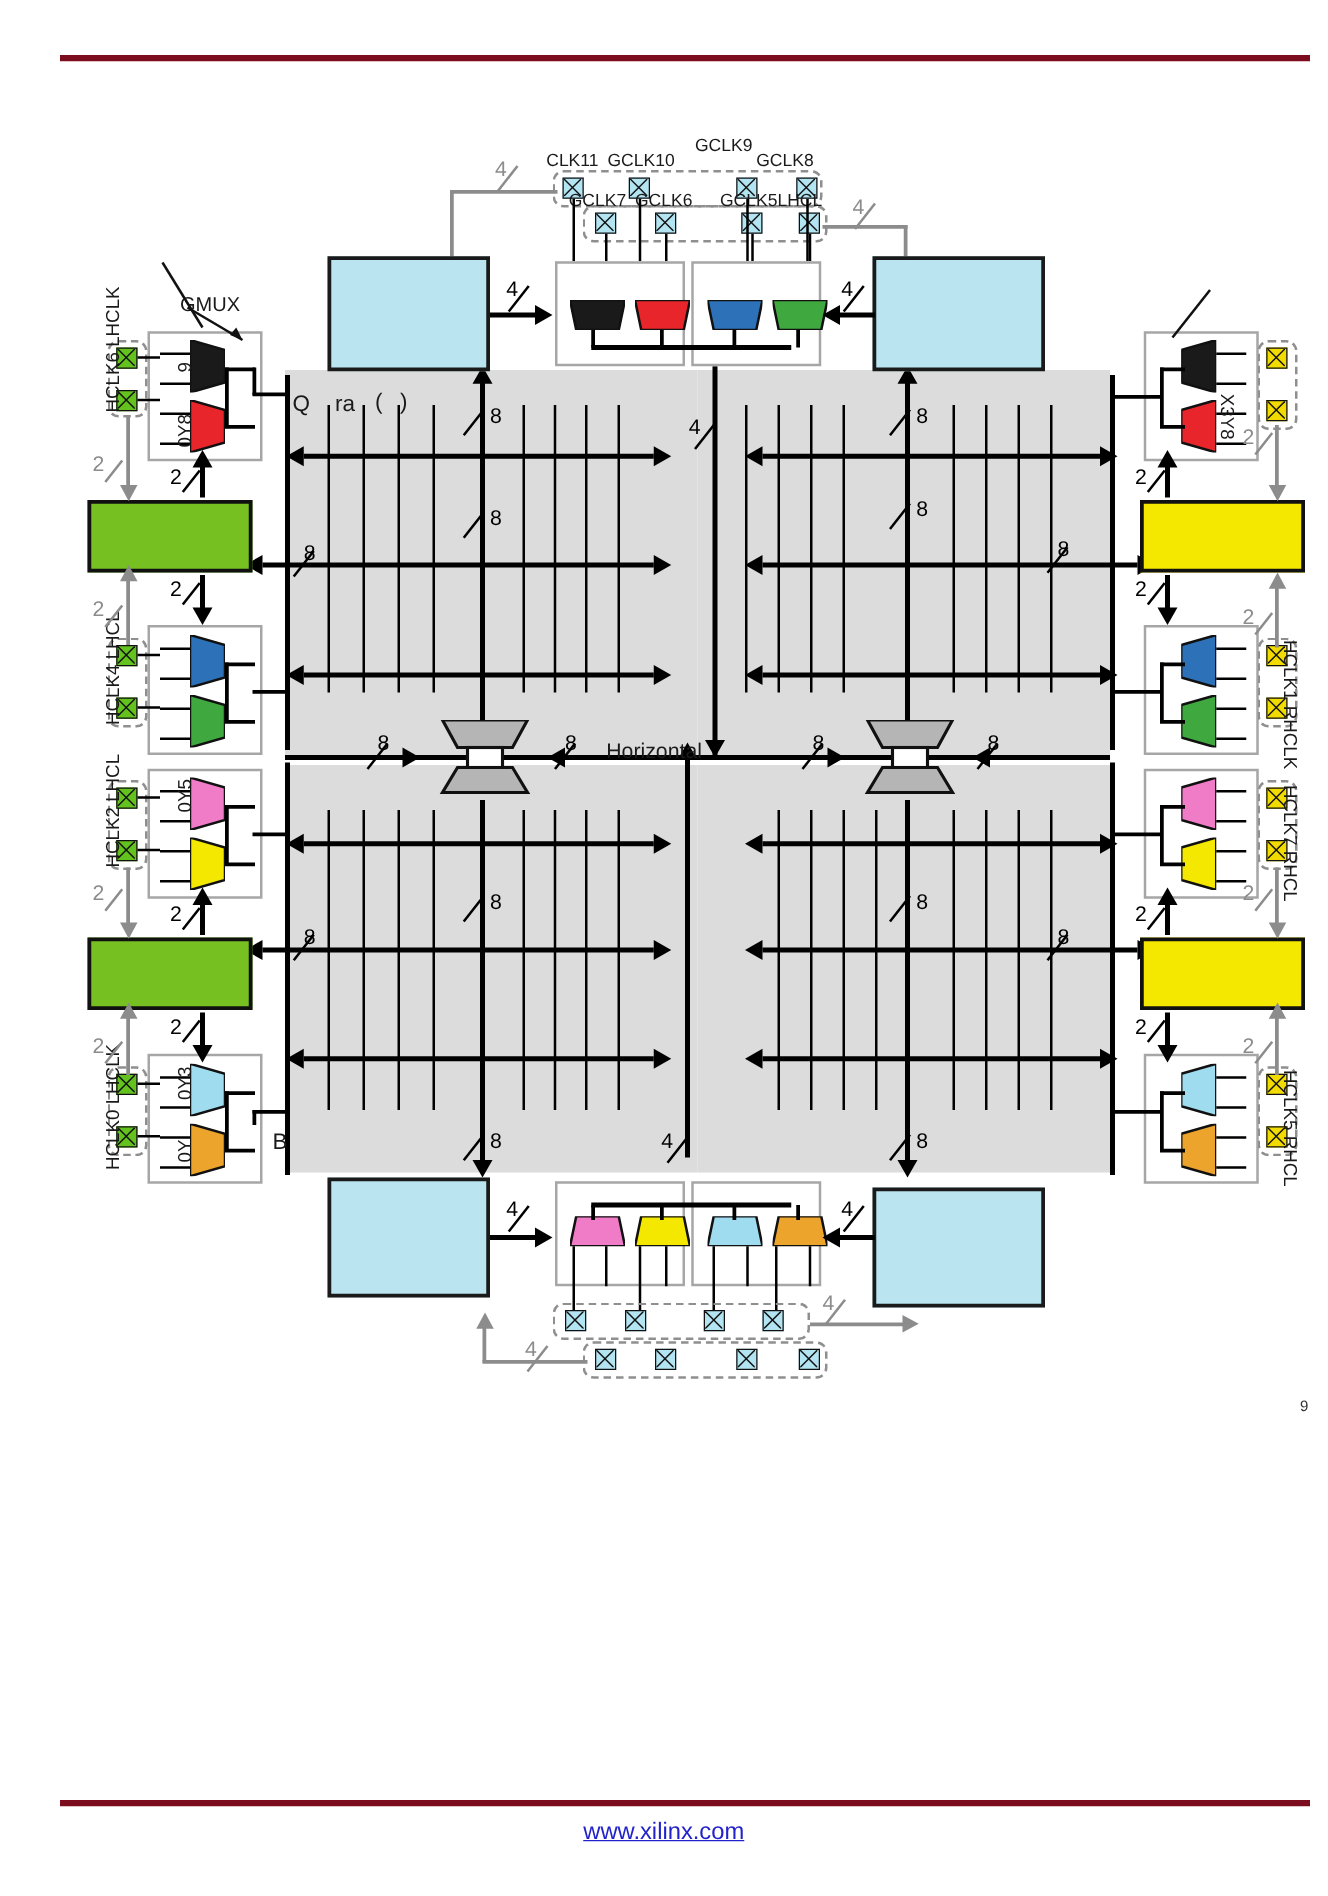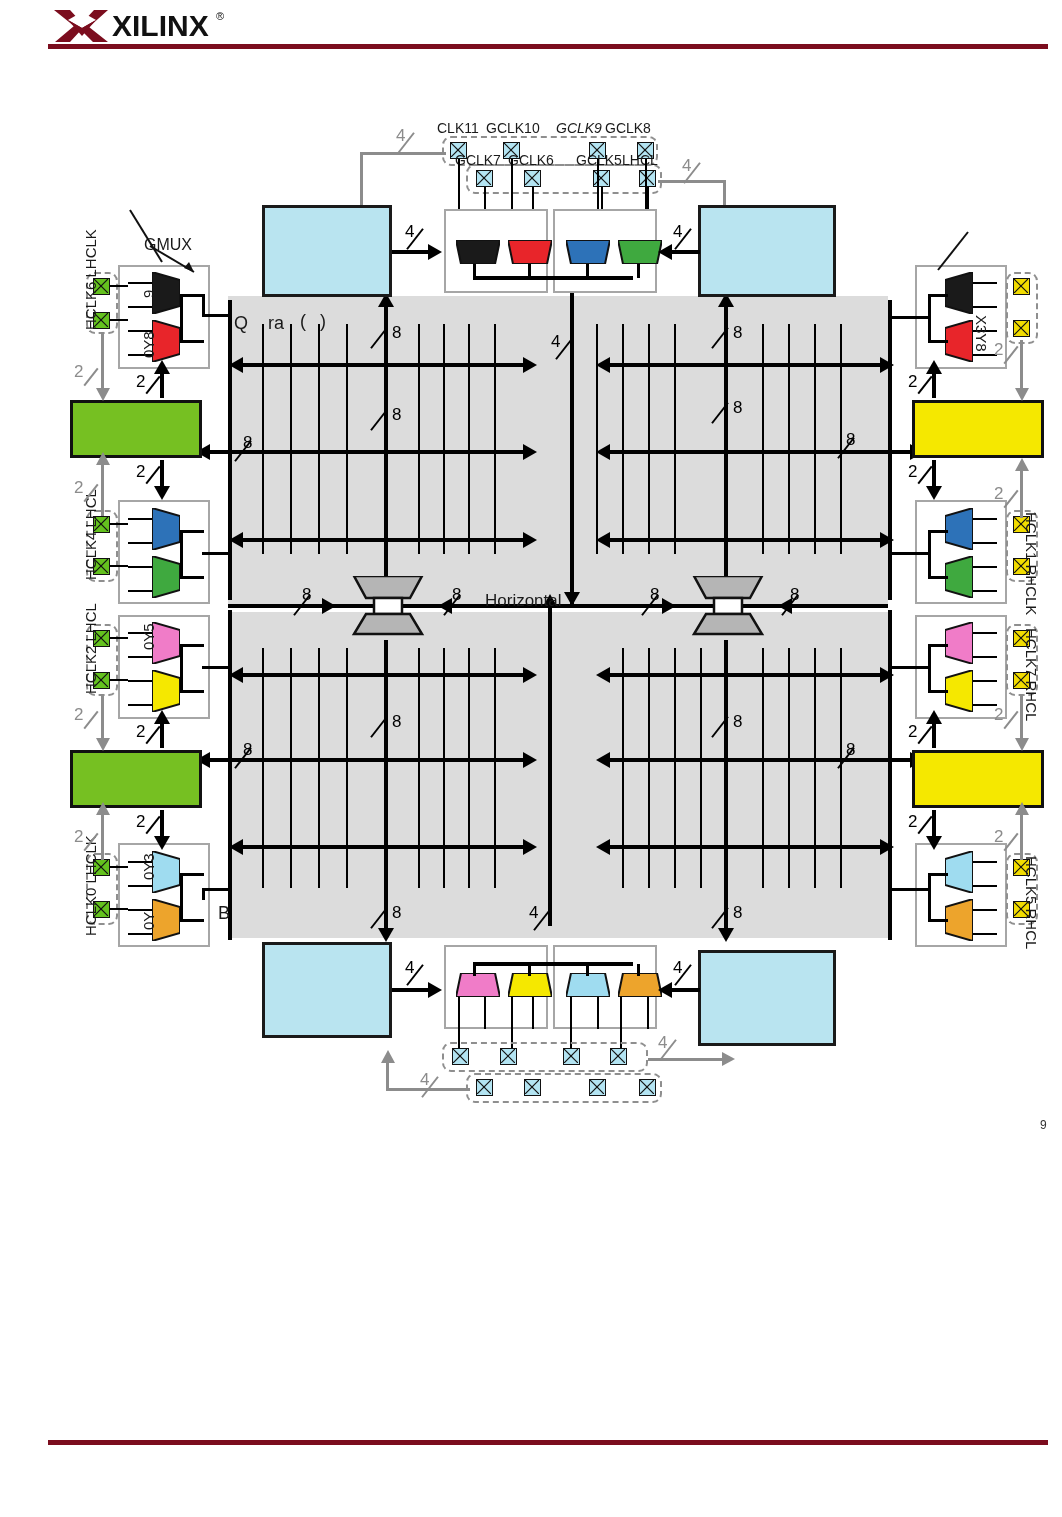--- a/index.html
+++ b/index.html
@@ -71,31 +71,20 @@
   .smux{position:absolute;}
 
   .thinline{position:absolute;background:#000;}
   .buf{position:absolute;}
 </style>
 </head>
 <body>
 
 <div class="page">
 
-  <div class="hdr-logo">
-    <svg width="190" height="38" viewBox="0 0 190 38">
-      <g>
-        <path d="M6 4 L22 4 L34 17 L46 4 L60 4 L41 21 L60 36 L45 36 L33 24 L22 36 L7 36 L26 20 Z" fill="#7b0d1e"></path>
-        <path d="M20 14 L34 6 L48 14 L34 22 Z" fill="#ffffff"></path>
-        <path d="M20 14 L34 22 L48 14 L34 30 Z" fill="#7b0d1e"></path>
-      </g>
-      <text x="64" y="30" font-family="Liberation Sans, sans-serif" font-size="30" font-weight="bold" fill="#111">XILINX</text>
-      <text x="168" y="14" font-family="Liberation Sans, sans-serif" font-size="11" fill="#111">®</text>
-    </svg>
-  </div>
   <div class="hdr-rule"></div>
 
   <div class="quad" style="left:228px;top:296px;width:330px;height:310px;"></div>
   <div class="quad" style="left:558px;top:296px;width:330px;height:310px;"></div>
   <div class="quad" style="left:228px;top:612px;width:330px;height:326px;"></div>
   <div class="quad" style="left:558px;top:612px;width:330px;height:326px;"></div>
 
   <div class="vline" style="left:262px;top:324px;height:230px;"></div>
   <div class="vline" style="left:290px;top:324px;height:230px;"></div>
   <div class="vline" style="left:318px;top:324px;height:230px;"></div>
@@ -273,21 +262,21 @@
   </div>
   <div class="pad cyan" style="left:639px;top:170px;">
     <svg width="14" height="14">
         <line x1="0" y1="0" x2="14" y2="14" stroke="#111" stroke-width="1.2"></line>
         <line x1="14" y1="0" x2="0" y2="14" stroke="#111" stroke-width="1.2"></line>
       </svg>
   </div>
 
   <div class="lab" style="left:437px;top:120px;font-size:14px;">CLK11</div>
   <div class="lab" style="left:486px;top:120px;font-size:14px;">GCLK10</div>
-  <div class="lab" style="left:556px;top:120px;font-size:14px;font-style:italic;">GCLK9</div>
+  <div class="lab" style="left:556px;top:108px;font-size:14px;">GCLK9</div>
   <div class="lab" style="left:605px;top:120px;font-size:14px;">GCLK8</div>
 
   <div class="lab" style="left:455px;top:152px;font-size:14px;">GCLK7</div>
   <div class="lab" style="left:508px;top:152px;font-size:14px;">GCLK6</div>
   <div class="lab" style="left:576px;top:152px;font-size:14px;">GCLK5</div>
   <div class="lab" style="left:622px;top:152px;font-size:14px;">LHCL</div>
 
   <div class="thinline" style="left:458px;top:159px;width:1.6px;height:50px;"></div>
   <div class="thinline" style="left:511px;top:159px;width:1.6px;height:50px;"></div>
   <div class="thinline" style="left:597px;top:159px;width:1.6px;height:50px;"></div>
@@ -903,14 +892,15 @@
 
   <div class="tag" style="left:733px;top:712px;">8</div>
   <div class="slash" style="left:719px;top:714px;"></div>
   <div class="tag" style="left:733px;top:903px;">8</div>
   <div class="slash" style="left:719px;top:905px;"></div>
   <div class="tag" style="left:846px;top:740px;">8</div>
   <div class="slash" style="left:845px;top:745px;"></div>
 
   <div class="pagenum">9</div>
   <div class="ftr-rule"></div>
+  <div class="ftr-link">www.xilinx.com</div>
 
 </div>
 
 </body></html>

